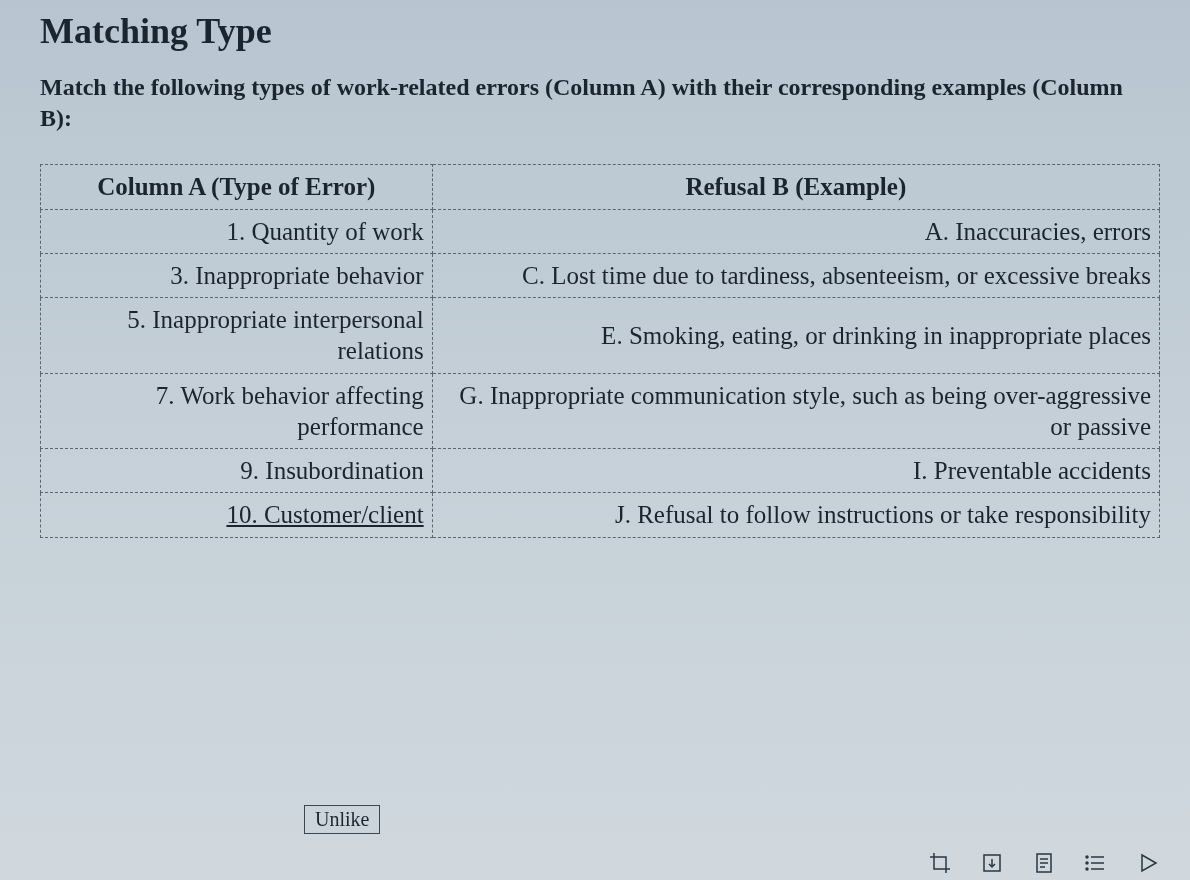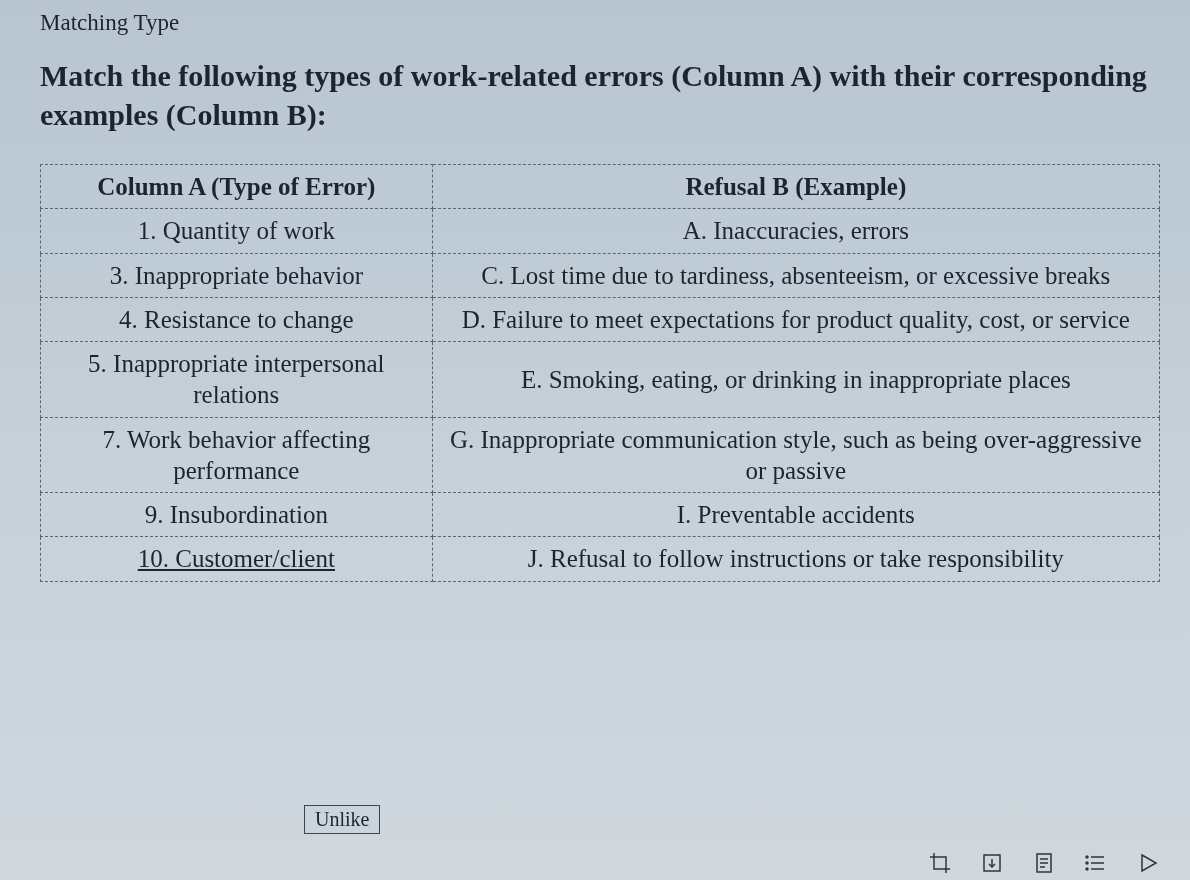--- a/index.html
+++ b/index.html
@@ -11,42 +11,42 @@
       font-family: "Times New Roman", Times, serif;
       background: linear-gradient(to bottom, #b8c5d0 0%, #c5d0d8 50%, #d0d8de 100%);
       width: 1190px;
       height: 880px;
       padding: 10px 30px 10px 40px;
       color: #1a2530;
       overflow: hidden;
       position: relative;
     }
     .title {
-      font-size: 23px;
-      font-weight: normal;
+      font-size: 36px;
+      font-weight: bold;
       margin-bottom: 20px;
       color: #1a2530;
     }
     .instructions {
-      font-size: 30px;
+      font-size: 24px;
       font-weight: bold;
       margin-bottom: 30px;
       line-height: 1.3;
       color: #1a2530;
     }
     table {
       width: 100%;
       border-collapse: collapse;
       border: 1px dashed #5a6770;
       background: transparent;
     }
     th, td {
       border: 1px dashed #5a6770;
       padding: 6px 8px;
-      text-align: center;
+      text-align: right;
       vertical-align: middle;
       font-size: 25px;
       color: #1a2530;
       line-height: 1.25;
     }
     th {
       font-weight: bold;
       text-align: center;
       padding: 6px 8px;
     }
@@ -108,24 +108,20 @@
   <tbody>
     <tr>
       <td>1. Quantity of work</td>
       <td>A. Inaccuracies, errors</td>
     </tr>
     <tr>
       <td>3. Inappropriate behavior</td>
       <td>C. Lost time due to tardiness, absenteeism, or excessive breaks</td>
     </tr>
     <tr>
-      <td>4. Resistance to change</td>
-      <td>D. Failure to meet expectations for product quality, cost, or service</td>
-    </tr>
-    <tr>
       <td>5. Inappropriate interpersonal relations</td>
       <td>E. Smoking, eating, or drinking in inappropriate places</td>
     </tr>
     <tr>
       <td>7. Work behavior affecting performance</td>
       <td>G. Inappropriate communication style, such as being over-aggressive or passive</td>
     </tr>
     <tr>
       <td>9. Insubordination</td>
       <td>I. Preventable accidents</td>

